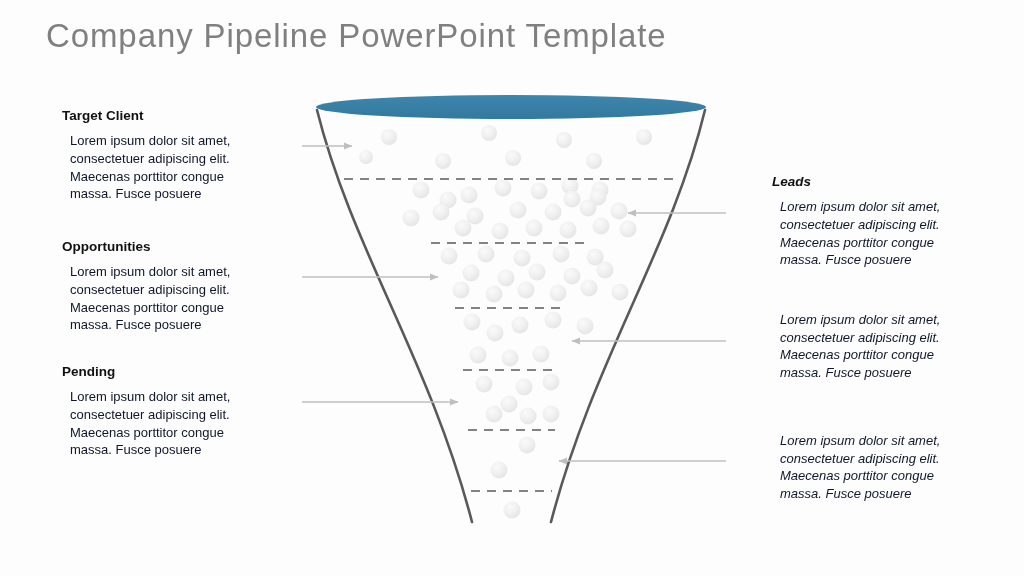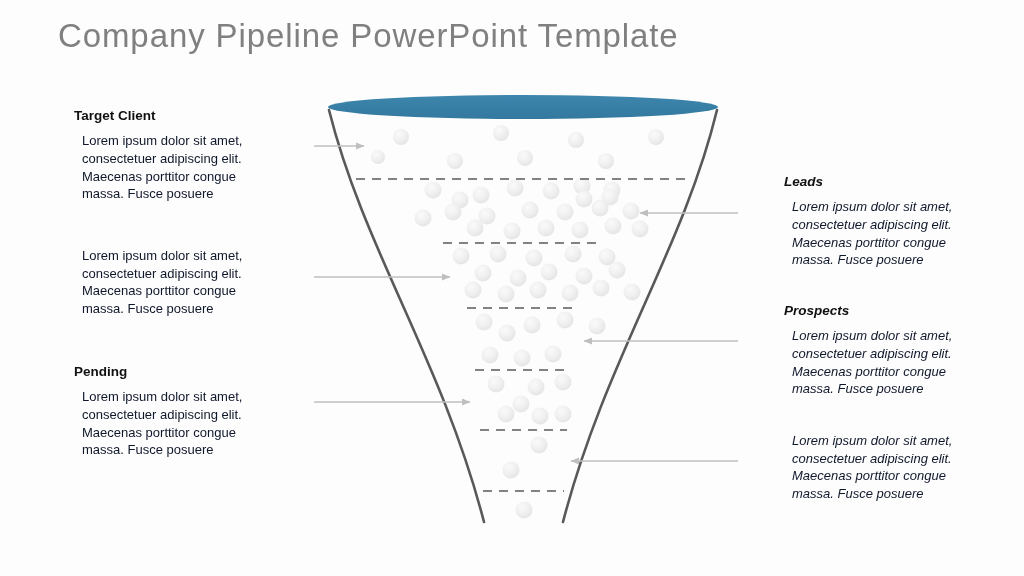--- a/index.html
+++ b/index.html
@@ -9,21 +9,21 @@
   body {
     width: 1024px;
     height: 576px;
     background: #fdfdfd;
     font-family: "Liberation Sans", sans-serif;
     overflow: hidden;
     position: relative;
   }
   #slide {
     position: absolute;
-    left: 12px; top: 0;
+    left: 0; top: 0;
     width: 848px;
     height: 576px;
     background: #fdfdfd;
   }
   #slide-title {
     position: absolute;
     left: 46px;
     top: 17px;
     font-size: 33px;
     font-weight: 400;
@@ -190,35 +190,35 @@
       <line x1="726" y1="461" x2="559" y2="461" marker-end="url(#arrowL)"></line>
     </g>
   </svg>
 
   <div class="callout left" style="left:62px; top:108px;">
     <p class="callout-title">Target Client</p>
     <p class="callout-body">Lorem ipsum dolor sit amet, consectetuer adipiscing elit. Maecenas porttitor congue massa. Fusce posuere</p>
   </div>
 
   <div class="callout left" style="left:62px; top:239px;">
+    <p class="callout-title">Opportunities</p>
     <p class="callout-body">Lorem ipsum dolor sit amet, consectetuer adipiscing elit. Maecenas porttitor congue massa. Fusce posuere</p>
   </div>
 
   <div class="callout left" style="left:62px; top:364px;">
     <p class="callout-title">Pending</p>
     <p class="callout-body">Lorem ipsum dolor sit amet, consectetuer adipiscing elit. Maecenas porttitor congue massa. Fusce posuere</p>
   </div>
 
   <div class="callout right" style="left:772px; top:174px;">
     <p class="callout-title">Leads</p>
     <p class="callout-body">Lorem ipsum dolor sit amet, consectetuer adipiscing elit. Maecenas porttitor congue massa. Fusce posuere</p>
   </div>
 
   <div class="callout right" style="left:772px; top:303px;">
-    <p class="callout-title">Prospects</p>
     <p class="callout-body">Lorem ipsum dolor sit amet, consectetuer adipiscing elit. Maecenas porttitor congue massa. Fusce posuere</p>
   </div>
 
   <div class="callout right" style="left:772px; top:424px;">
     <p class="callout-body">Lorem ipsum dolor sit amet, consectetuer adipiscing elit. Maecenas porttitor congue massa. Fusce posuere</p>
   </div>
 
 </div>
 
 </body></html>

